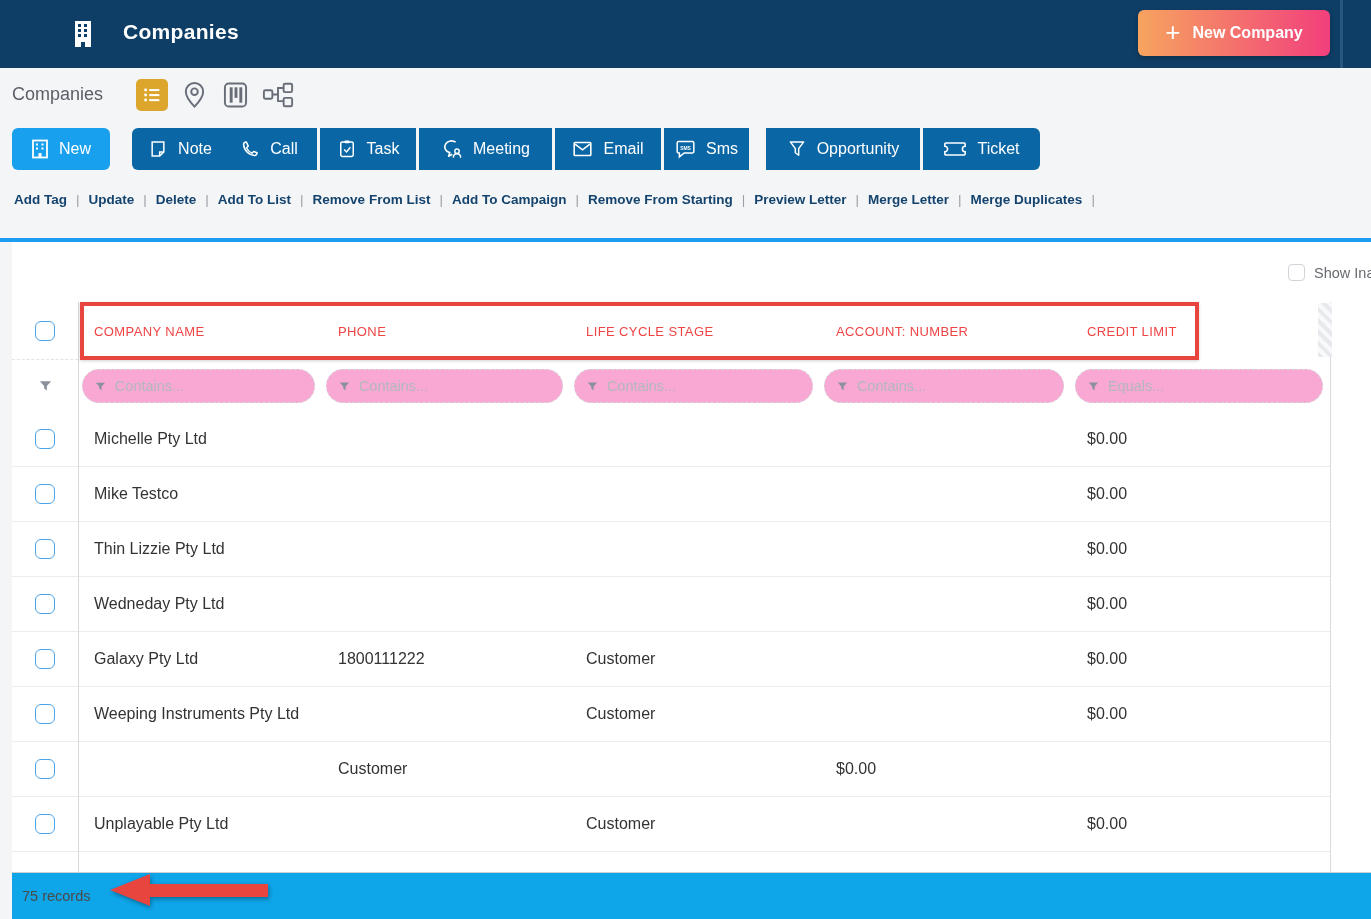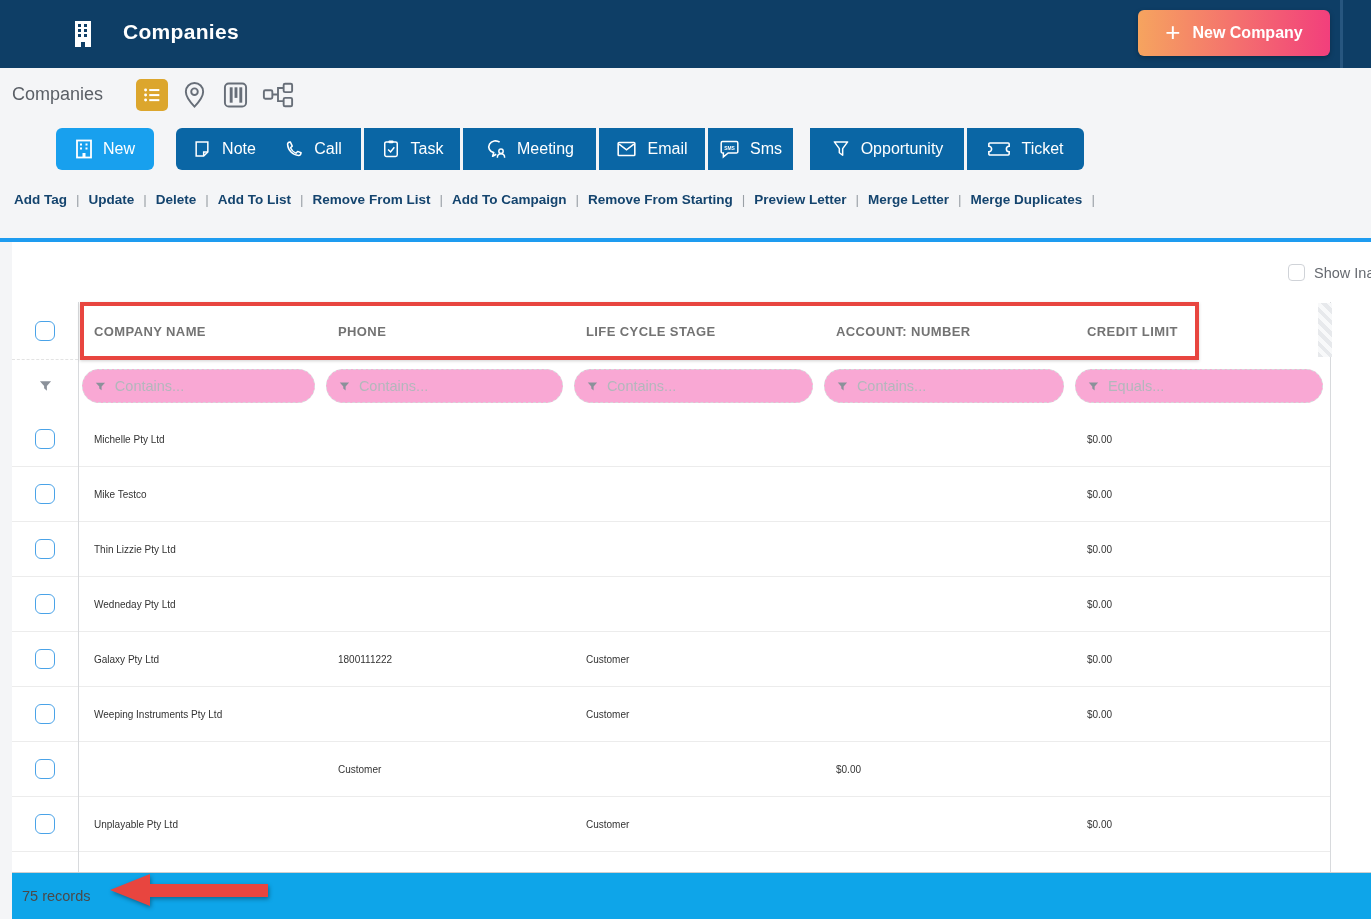--- a/index.html
+++ b/index.html
@@ -46,21 +46,21 @@
   }
   .view-btn.selected { background:#dca62d; }
   .vb-list { left:136px; } .vb-map { left:178px; } .vb-kanban { left:219px; } .vb-org { left:262px; }
 
   
   .actions-row { position:absolute; left:0; top:128px; height:42px; width:1371px; }
   .act-btn {
     position:absolute; top:0; height:42px; border:none; cursor:pointer;
     background:#0a66a5; color:#fff; font-size:16px;
     font-family:"Liberation Sans", sans-serif;
-    display:flex; align-items:center; justify-content:center; gap:10px;margin-left:44px;
+    display:flex; align-items:center; justify-content:center; gap:10px;
   }
   .act-new { left:12px; width:98px; background:#18a0ee; border-radius:6px; }
   .act-note { left:132px; width:96px; border-radius:6px 0 0 6px; }
   .act-call { left:221px; width:96px; }
   .act-task { left:320px; width:96px; }
   .act-meeting { left:419px; width:133px; }
   .act-email { left:555px; width:106px; }
   .act-sms { left:664px; width:85px; }
   .act-opportunity { left:766px; width:154px; }
   .act-ticket { left:923px; width:117px; border-radius:0 6px 6px 0; }
@@ -86,21 +86,21 @@
     background:#fff; cursor:pointer;
   }
   .si-label { font-size:14.5px; color:#666a70; white-space:nowrap; }
 
   
   .table { position:absolute; left:0; top:60px; width:1318px; }
   .grid-row { display:grid; grid-template-columns:66px 244px 248px 250px 251px 259px; }
   .thead { height:58px; }
   .thead .cell {
     display:flex; align-items:center; padding-left:16px;
-    color:#737373; font-weight:bold; font-size:13px; letter-spacing:0.4px;
+    color:#ef4444; font-weight:normal; font-size:13px; letter-spacing:0.4px;
   }
   .cb-cell { display:flex; align-items:center; justify-content:center; border-bottom:1px dashed #e3e3e3; }
   .checkbox {
     width:20px; height:20px; border:1.6px solid #4aa3e8; border-radius:6px;
     background:#fff; cursor:pointer;
   }
   .filter-row { height:52px; }
   .filter-funnel-cell { display:flex; align-items:center; justify-content:center; border-bottom:none; }
   .fcell { display:flex; align-items:center; }
   .filter-pill {
@@ -109,21 +109,21 @@
     border:1px dashed #d5d7da; border-radius:17px; background:#f9a8d4;
   }
   .filter-pill input {
     border:none; outline:none; width:100%; font-size:14.5px; color:#444;
     font-family:"Liberation Sans", sans-serif; background:transparent;
   }
   .filter-pill input::placeholder { color:#b3b7bc; }
   .trow { height:55px; border-bottom:1px solid #ececec; background:#fff; }
   .trow .cell {
     display:flex; align-items:center; padding-left:16px;
-    font-size:10px; color:#333; overflow:hidden; white-space:nowrap;
+    font-size:16px; color:#333; overflow:hidden; white-space:nowrap;
   }
   .trow .cb-cell { border-bottom:none; }
   .col-divider { position:absolute; left:66px; top:0; width:1px; height:570px; background:#d8dadd; }
   .table-right-edge { position:absolute; left:1318px; top:0; width:1px; height:570px; background:#d8dadd; }
 
   
   .statusbar {
     position:absolute; left:12px; top:872px; width:1359px; height:47px;
     background:#0ea5e9; border-top:1px solid #cfcfcf;
     display:flex; align-items:center; padding-left:10px;

